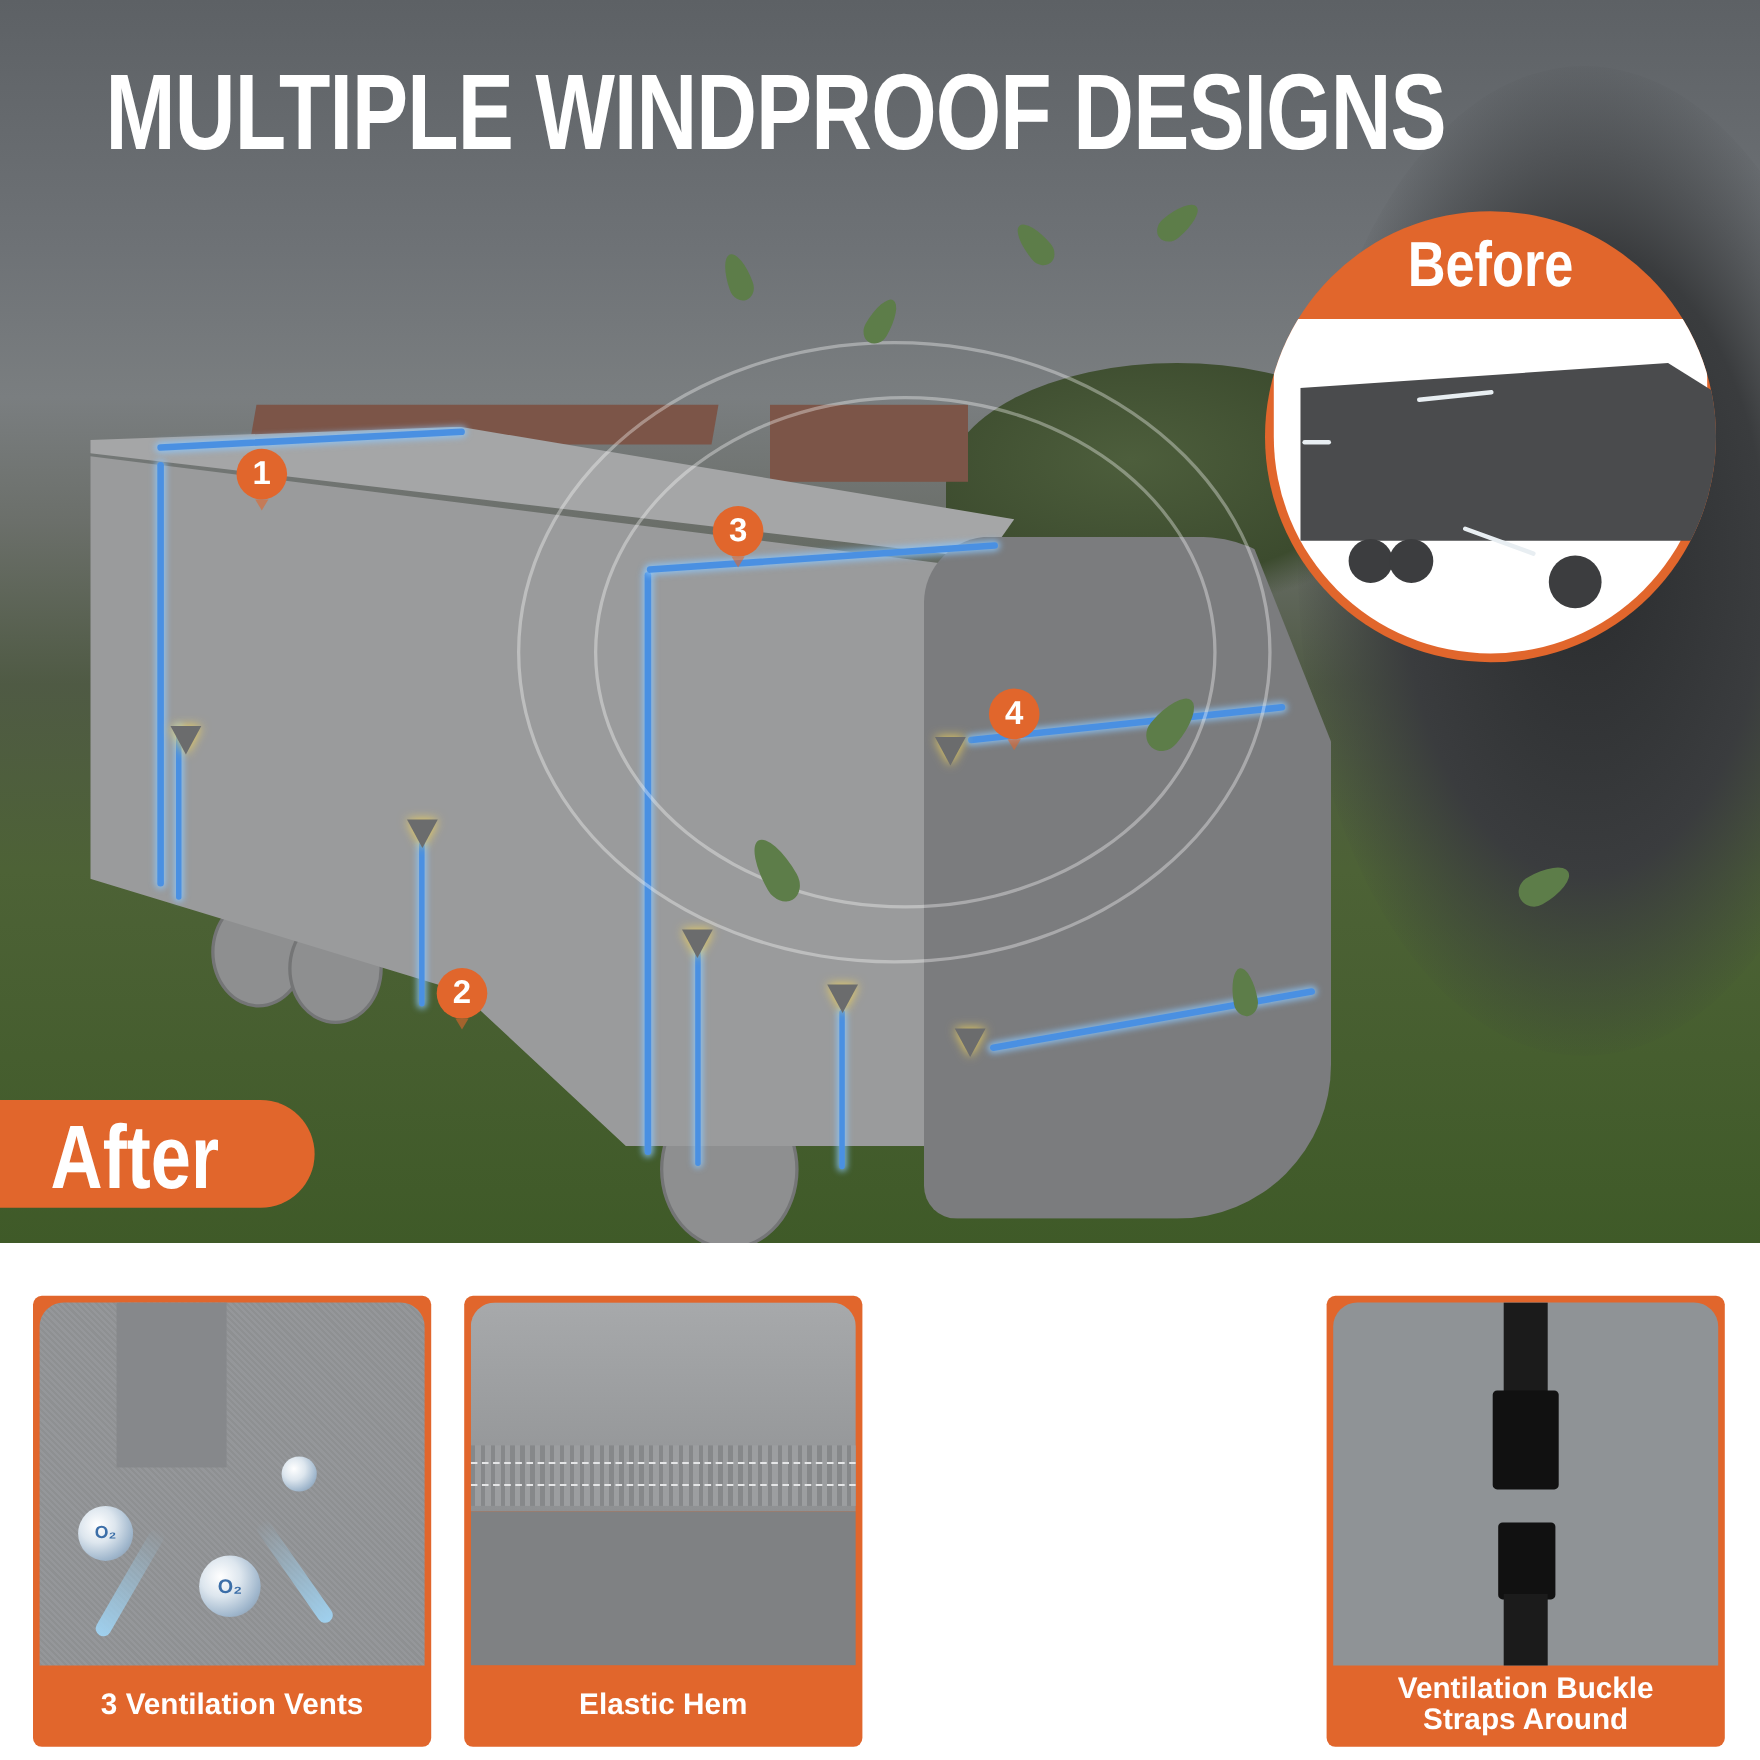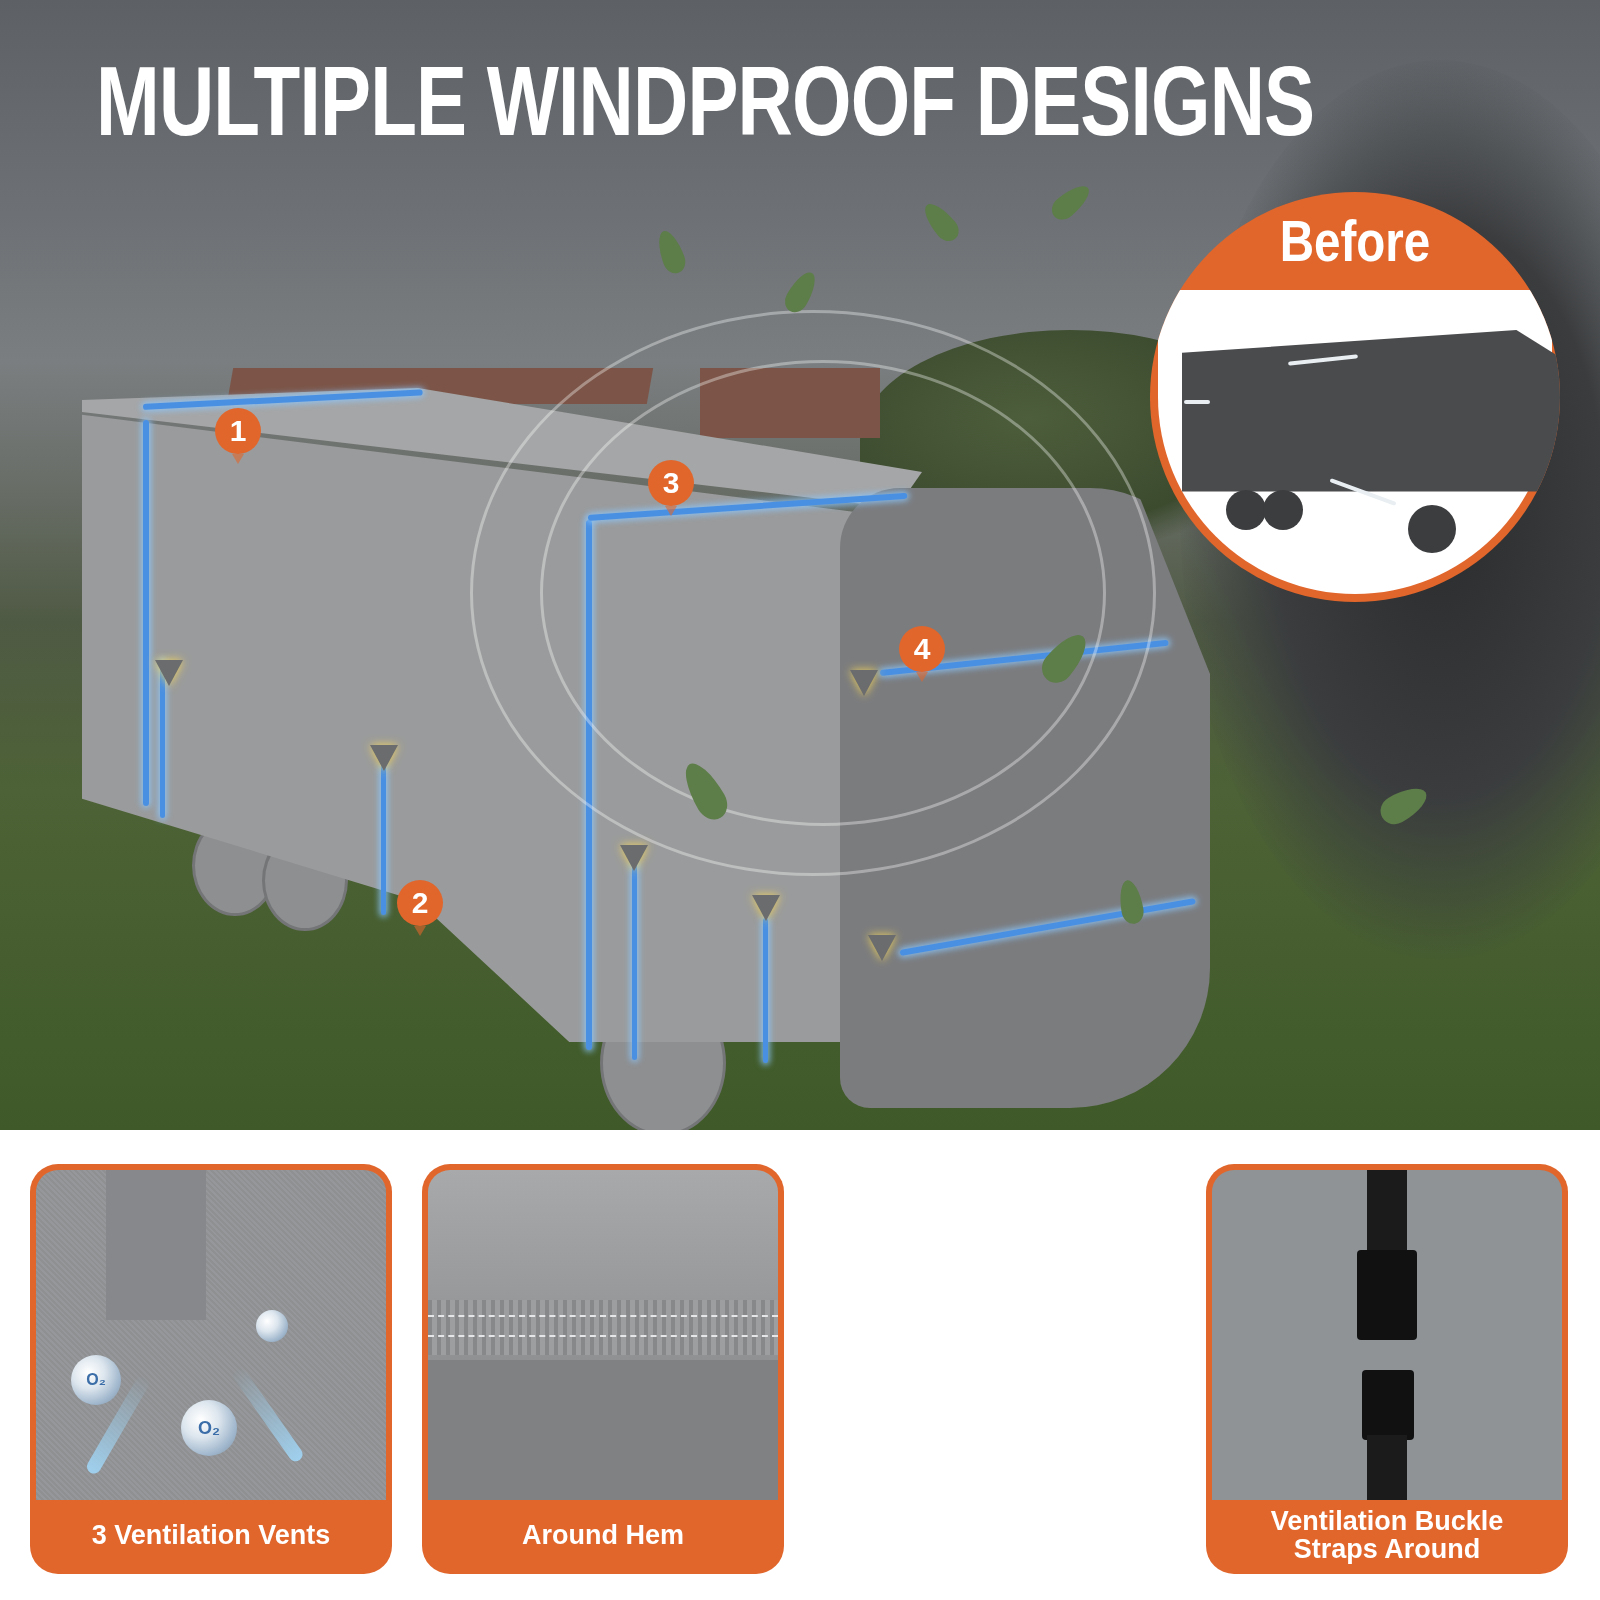--- a/index.html
+++ b/index.html
@@ -41,21 +41,21 @@
   .mini-wheel { position:absolute; width:40px; height:40px; border-radius:50%; background:#3c3d3f; }
   .tear { position:absolute; height:4px; background:#e8eef2; border-radius:2px; }
 
   .after-badge { position:absolute; left:0; top:1000px; width:286px; height:98px; background:#e1662c;
     border-radius:0 50px 50px 0; }
   .after-label { position:absolute; left:46px; top:12px; color:#fff; font-weight:700; font-size:82px; line-height:1;
     transform:scaleX(0.8); transform-origin:left top; }
 
   
   .cards { position:absolute; left:0; top:1130px; width:1600px; height:470px; background:#fff; }
-  .card { position:absolute; top:34px; width:362px; height:410px; border-radius:28px; background:#e1662c; overflow:hidden; }
+  .card { position:absolute; top:48px; width:362px; height:410px; border-radius:8px; background:#e1662c; overflow:hidden; }
   .card-img { position:absolute; left:6px; top:6px; width:350px; height:330px; border-radius:22px 22px 0 0; overflow:hidden; }
   .card-label { position:absolute; left:0; top:338px; width:362px; height:66px; display:flex; align-items:center; justify-content:center;
     color:#fff; font-weight:700; font-size:27px; text-align:center; line-height:1.05; }
   .fabric { background: repeating-linear-gradient(45deg,#8e9092 0 2px,#95979a 2px 4px); }
   .vent-box { position:absolute; left:70px; top:0; width:100px; height:150px; background:#86888b; }
   .bubble { position:absolute; border-radius:50%; background: radial-gradient(circle at 35% 35%,#fff 0%,#dde6ee 35%,#9fb6cc 70%,#7c8a99 100%);
     color:#3b6ea8; font-weight:700; display:flex; align-items:center; justify-content:center; }
   .arrow-blue { position:absolute; width:14px; height:110px; background:linear-gradient(180deg,rgba(170,210,240,0),#9fd0ee); border-radius:7px; }
   .hem-top { position:absolute; left:0; top:0; width:350px; height:190px; background:linear-gradient(180deg,#a7a9ab,#8f9193); }
   .hem-band { position:absolute; left:0; top:130px; width:350px; height:55px;
@@ -127,20 +127,23 @@
       <div class="mini-rv"></div>
       <div class="tear" style="left:130px;top:68px;width:70px;transform:rotate(-6deg);"></div>
       <div class="tear" style="left:26px;top:110px;width:26px;"></div>
       <div class="tear" style="left:170px;top:200px;width:70px;transform:rotate(20deg);"></div>
       <div class="mini-wheel" style="left:68px;top:200px;"></div>
       <div class="mini-wheel" style="left:105px;top:200px;"></div>
       <div class="mini-wheel" style="left:250px;top:215px;width:48px;height:48px;"></div>
     </div>
   </div>
 
+  <div class="after-badge">
+    <div class="after-label">After</div>
+  </div>
 </div>
 
 <div class="cards">
 
   <div class="card" style="left:30px;">
     <div class="card-img fabric">
       <div class="vent-box"></div>
       <div class="bubble" style="left:220px;top:140px;width:32px;height:32px;"></div>
       <div class="bubble" style="left:35px;top:185px;width:50px;height:50px;font-size:16px;">O₂</div>
       <div class="bubble" style="left:145px;top:230px;width:56px;height:56px;font-size:18px;">O₂</div>
@@ -151,21 +154,21 @@
   </div>
 
   <div class="card" style="left:422px;">
     <div class="card-img">
       <div class="hem-top"></div>
       <div class="hem-band"></div>
       <div class="stitch" style="top:145px;"></div>
       <div class="stitch" style="top:165px;"></div>
       <div class="hem-bottom"></div>
     </div>
-    <div class="card-label">Around Hem</div>
+    <div class="card-label">Elastic Hem</div>
   </div>
 
 
   <div class="card" style="left:1206px;">
     <div class="card-img buckle-bg">
       <div class="strap" style="top:0;height:90px;"></div>
       <div class="buckle" style="left:145px;top:80px;width:60px;height:90px;"></div>
       <div class="buckle" style="left:150px;top:200px;width:52px;height:70px;"></div>
       <div class="strap" style="top:265px;height:70px;"></div>
     </div>

